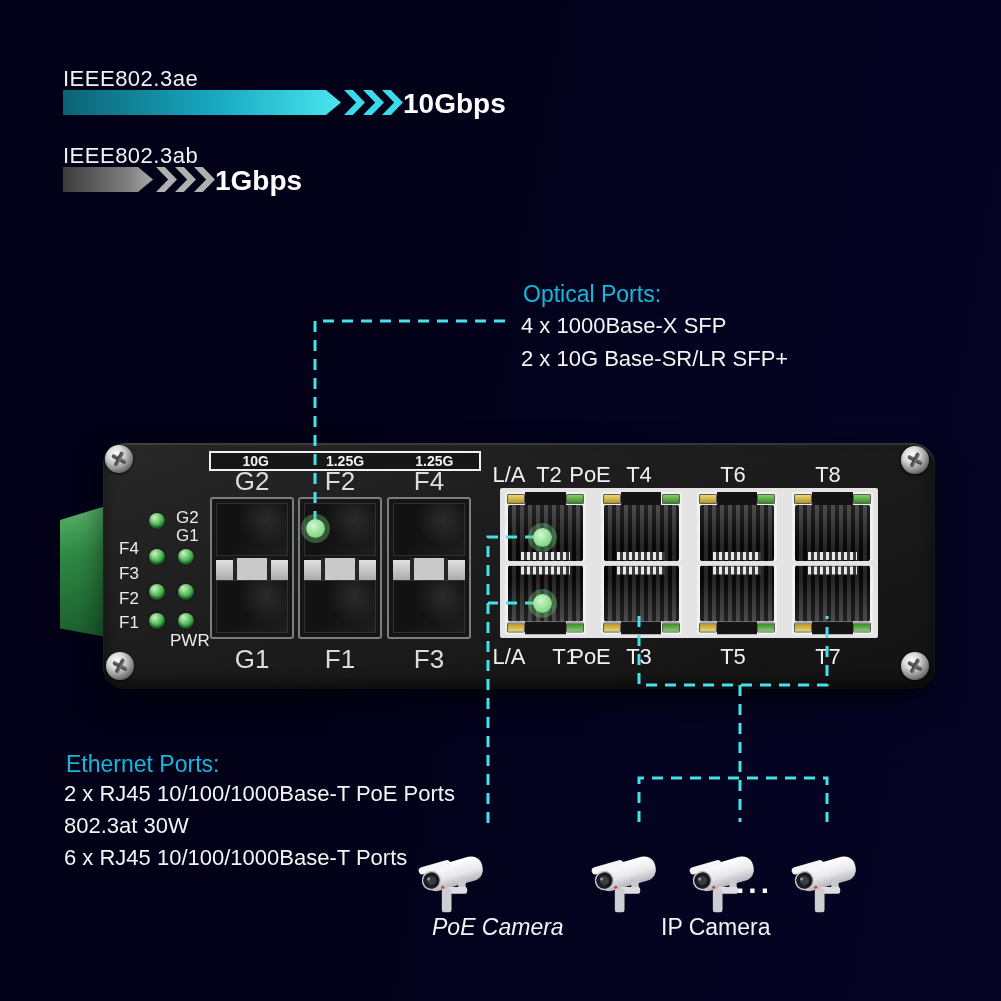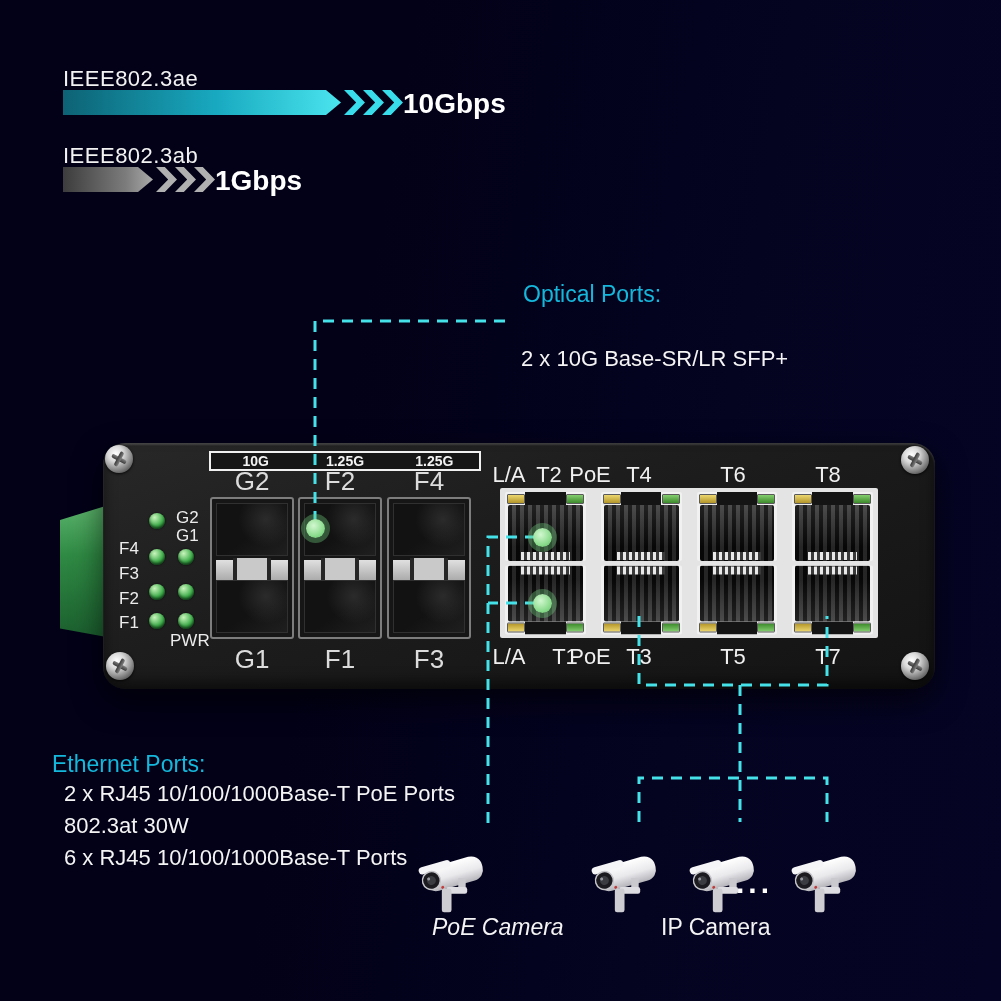--- a/index.html
+++ b/index.html
@@ -116,23 +116,24 @@
 
   <div class="std-label" style="left:63px;top:143px;">IEEE802.3ab</div>
   <div class="bar bar1"></div>
   <span class="chev gy" style="left:156px;"></span>
   <span class="chev gy" style="left:175px;"></span>
   <span class="chev gy" style="left:194px;"></span>
   <div class="speed-label" style="left:215px;top:165px;">1Gbps</div>
 
 
   <div class="note-title" style="left:523px;top:281px;">Optical Ports:</div>
+  <div class="note-line" style="left:521px;top:313px;">4 x 1000Base-X SFP</div>
   <div class="note-line" style="left:521px;top:346px;">2 x 10G Base-SR/LR SFP+</div>
 
-  <div class="note-title" style="left:52px;top:751px;">Ethernet Ports:</div>
+  <div class="note-title" style="left:66px;top:751px;">Ethernet Ports:</div>
   <div class="note-line" style="left:64px;top:781px;">2 x RJ45 10/100/1000Base-T PoE Ports</div>
   <div class="note-line" style="left:64px;top:813px;">802.3at 30W</div>
   <div class="note-line" style="left:64px;top:845px;">6 x RJ45 10/100/1000Base-T Ports</div>
 
   <div class="terminal"></div>
 
   <div class="switch">
     <div class="screw" style="left:2px;top:2px;"></div>
     <div class="screw" style="left:3px;top:209px;"></div>
     <div class="screw" style="left:798px;top:3px;"></div>

